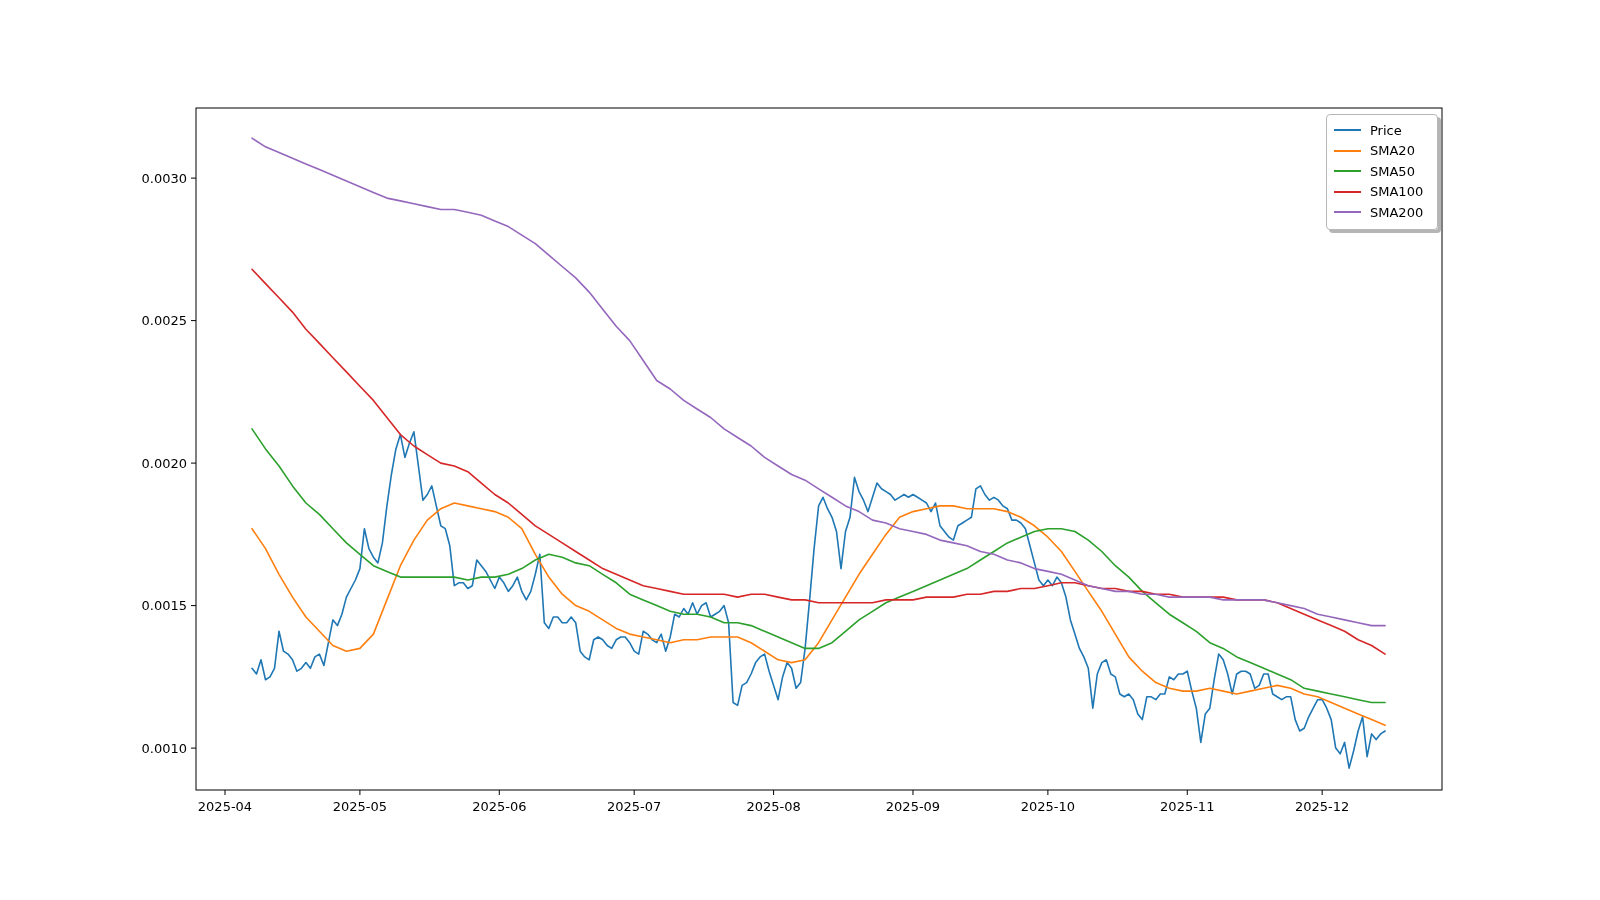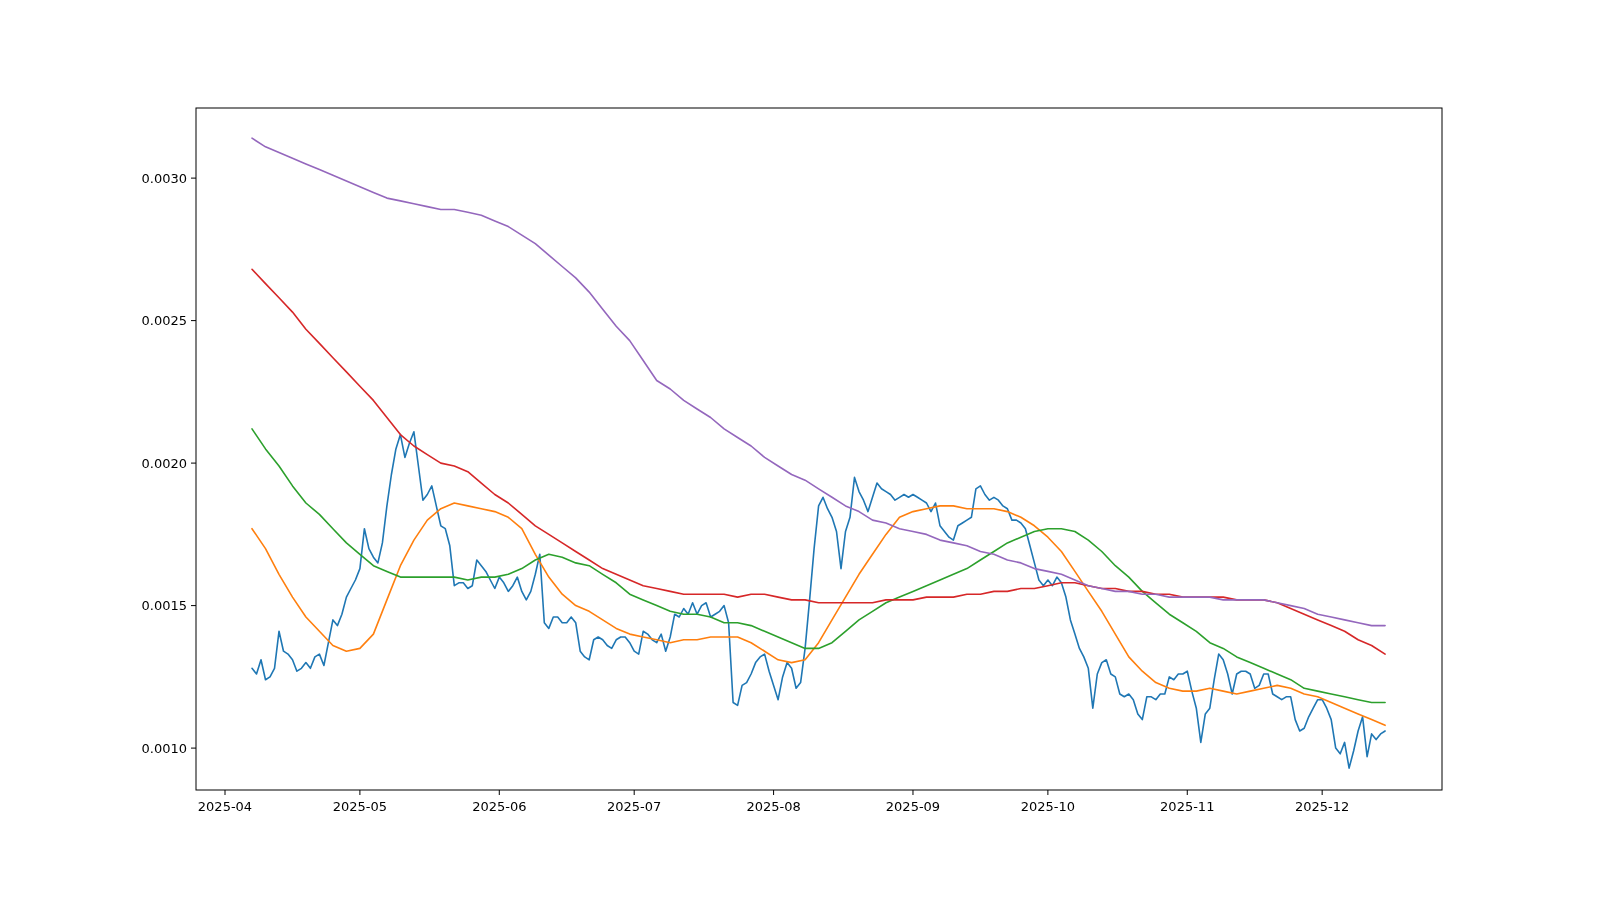--- a/index.html
+++ b/index.html
@@ -62,13 +62,35 @@
       </g>
     <g id="series-lines">
         <polyline points="252.0,668.3 256.5,674.0 261.0,659.8 265.5,679.7 270.0,676.9 274.5,668.3 279.0,631.3 283.5,651.2 288.0,654.1 292.5,659.8 296.9,671.2 301.4,668.3 305.9,662.6 310.4,668.3 314.9,656.9 319.4,654.1 323.9,665.5 328.4,642.7 332.9,619.9 337.4,625.6 341.9,614.2 346.4,597.1 350.9,588.5 355.4,580.0 359.9,568.6 364.4,528.7 368.9,548.6 373.4,557.2 377.9,562.9 382.4,542.9 386.9,505.9 391.4,474.5 395.9,448.9 400.4,434.6 404.9,457.4 409.4,443.2 413.9,431.8 418.4,466.0 422.9,500.2 427.3,494.5 431.8,485.9 436.3,505.9 440.8,525.8 445.3,528.7 449.8,545.8 454.3,585.7 458.8,582.8 463.3,582.8 467.8,588.5 472.3,585.7 476.8,560.0 481.3,565.7 485.8,571.4 490.3,580.0 494.8,588.5 499.3,577.1 503.8,582.8 508.3,591.4 512.8,585.7 517.3,577.1 521.8,591.4 526.3,599.9 530.8,591.4 535.3,574.3 539.8,554.3 544.3,622.7 548.8,628.4 553.3,617.0 557.7,617.0 562.2,622.7 566.7,622.7 571.2,617.0 575.7,622.7 580.2,651.2 584.7,656.9 589.2,659.8 593.7,639.8 598.2,637.0 602.7,639.8 607.2,645.5 611.7,648.4 616.2,639.8 620.7,637.0 625.2,637.0 629.7,642.7 634.2,651.2 638.7,654.1 643.2,631.3 647.7,634.1 652.2,639.8 656.7,642.7 661.2,634.1 665.7,651.2 670.2,637.0 674.7,614.2 679.2,617.0 683.7,608.5 688.1,614.2 692.6,602.8 697.1,614.2 701.6,605.6 706.1,602.8 710.6,617.0 715.1,614.2 719.6,611.3 724.1,605.6 728.6,622.7 733.1,702.5 737.6,705.4 742.1,685.4 746.6,682.6 751.1,674.0 755.6,662.6 760.1,656.9 764.6,654.1 769.1,671.2 773.6,685.4 778.1,699.7 782.6,676.9 787.1,662.6 791.6,668.3 796.1,688.3 800.6,682.6 805.1,648.4 809.6,599.9 814.1,548.6 818.6,505.9 823.0,497.3 827.5,508.7 832.0,517.3 836.5,531.5 841.0,568.6 845.5,531.5 850.0,517.3 854.5,477.4 859.0,491.6 863.5,500.2 868.0,511.6 872.5,497.3 877.0,483.1 881.5,488.8 886.0,491.6 890.5,494.5 895.0,500.2 899.5,497.3 904.0,494.5 908.5,497.3 913.0,494.5 917.5,497.3 922.0,500.2 926.5,503.0 931.0,511.6 935.5,503.0 940.0,525.8 944.5,531.5 949.0,537.2 953.4,540.1 957.9,525.8 962.4,523.0 966.9,520.1 971.4,517.3 975.9,488.8 980.4,485.9 984.9,494.5 989.4,500.2 993.9,497.3 998.4,500.2 1002.9,505.9 1007.4,508.7 1011.9,520.1 1016.4,520.1 1020.9,523.0 1025.4,528.7 1029.9,545.8 1034.4,562.9 1038.9,580.0 1043.4,585.7 1047.9,580.0 1052.4,585.7 1056.9,577.1 1061.4,582.8 1065.9,597.1 1070.4,619.9 1074.9,634.1 1079.4,648.4 1083.8,656.9 1088.3,668.3 1092.8,708.2 1097.3,674.0 1101.8,662.6 1106.3,659.8 1110.8,674.0 1115.3,676.9 1119.8,694.0 1124.3,696.8 1128.8,694.0 1133.3,699.7 1137.8,713.9 1142.3,719.6 1146.8,696.8 1151.3,696.8 1155.8,699.7 1160.3,694.0 1164.8,694.0 1169.3,676.9 1173.8,679.7 1178.3,674.0 1182.8,674.0 1187.3,671.2 1191.8,691.1 1196.3,708.2 1200.8,742.4 1205.3,713.9 1209.8,708.2 1214.2,679.7 1218.7,654.1 1223.2,659.8 1227.7,674.0 1232.2,694.0 1236.7,674.0 1241.2,671.2 1245.7,671.2 1250.2,674.0 1254.7,688.3 1259.2,685.4 1263.7,674.0 1268.2,674.0 1272.7,694.0 1277.2,696.8 1281.7,699.7 1286.2,696.8 1290.7,696.8 1295.2,719.6 1299.7,731.0 1304.2,728.2 1308.7,716.8 1313.2,708.2 1317.7,699.7 1322.2,699.7 1326.7,708.2 1331.2,719.6 1335.7,748.1 1340.2,753.8 1344.6,742.4 1349.1,768.1 1353.6,751.0 1358.1,731.0 1362.6,716.8 1367.1,756.7 1371.6,733.9 1376.1,739.6 1380.6,733.9 1385.1,731.0" fill="none" stroke="#1f77b4" stroke-width="1.6" stroke-linejoin="round" stroke-linecap="round"></polyline>
         <polyline points="252.0,528.7 265.5,548.6 279.0,574.3 292.5,597.1 305.9,617.0 319.4,631.3 332.9,645.5 346.4,651.2 359.9,648.4 373.4,634.1 386.9,599.9 400.4,565.7 413.9,540.1 427.3,520.1 440.8,508.7 454.3,503.0 467.8,505.9 481.3,508.7 494.8,511.6 508.3,517.3 521.8,528.7 535.3,554.3 548.8,577.1 562.2,594.2 575.7,605.6 589.2,611.3 602.7,619.9 616.2,628.4 629.7,634.1 643.2,637.0 656.7,639.8 670.2,642.7 683.7,639.8 697.1,639.8 710.6,637.0 724.1,637.0 737.6,637.0 751.1,642.7 764.6,651.2 778.1,659.8 791.6,662.6 805.1,659.8 818.6,642.7 832.0,619.9 845.5,597.1 859.0,574.3 872.5,554.3 886.0,534.4 899.5,517.3 913.0,511.6 926.5,508.7 940.0,505.9 953.4,505.9 966.9,508.7 980.4,508.7 993.9,508.7 1007.4,511.6 1020.9,517.3 1034.4,525.8 1047.9,537.2 1061.4,551.5 1074.9,571.4 1088.3,591.4 1101.8,611.3 1115.3,634.1 1128.8,656.9 1142.3,671.2 1155.8,682.6 1169.3,688.3 1182.8,691.1 1196.3,691.1 1209.8,688.3 1223.2,691.1 1236.7,694.0 1250.2,691.1 1263.7,688.3 1277.2,685.4 1290.7,688.3 1304.2,694.0 1317.7,696.8 1331.2,702.5 1344.6,708.2 1358.1,713.9 1371.6,719.6 1385.1,725.3" fill="none" stroke="#ff7f0e" stroke-width="1.6" stroke-linejoin="round" stroke-linecap="round"></polyline>
         <polyline points="252.0,428.9 265.5,448.9 279.0,466.0 292.5,485.9 305.9,503.0 319.4,514.4 332.9,528.7 346.4,542.9 359.9,554.3 373.4,565.7 386.9,571.4 400.4,577.1 413.9,577.1 427.3,577.1 440.8,577.1 454.3,577.1 467.8,580.0 481.3,577.1 494.8,577.1 508.3,574.3 521.8,568.6 535.3,560.0 548.8,554.3 562.2,557.2 575.7,562.9 589.2,565.7 602.7,574.3 616.2,582.8 629.7,594.2 643.2,599.9 656.7,605.6 670.2,611.3 683.7,614.2 697.1,614.2 710.6,617.0 724.1,622.7 737.6,622.7 751.1,625.6 764.6,631.3 778.1,637.0 791.6,642.7 805.1,648.4 818.6,648.4 832.0,642.7 845.5,631.3 859.0,619.9 872.5,611.3 886.0,602.8 899.5,597.1 913.0,591.4 926.5,585.7 940.0,580.0 953.4,574.3 966.9,568.6 980.4,560.0 993.9,551.5 1007.4,542.9 1020.9,537.2 1034.4,531.5 1047.9,528.7 1061.4,528.7 1074.9,531.5 1088.3,540.1 1101.8,551.5 1115.3,565.7 1128.8,577.1 1142.3,591.4 1155.8,602.8 1169.3,614.2 1182.8,622.7 1196.3,631.3 1209.8,642.7 1223.2,648.4 1236.7,656.9 1250.2,662.6 1263.7,668.3 1277.2,674.0 1290.7,679.7 1304.2,688.3 1317.7,691.1 1331.2,694.0 1344.6,696.8 1358.1,699.7 1371.6,702.5 1385.1,702.5" fill="none" stroke="#2ca02c" stroke-width="1.6" stroke-linejoin="round" stroke-linecap="round"></polyline>
         <polyline points="252.0,269.3 265.5,283.6 279.0,297.8 292.5,312.1 305.9,329.2 319.4,343.4 332.9,357.7 346.4,371.9 359.9,386.2 373.4,400.4 386.9,417.5 400.4,434.6 413.9,446.0 427.3,454.6 440.8,463.1 454.3,466.0 467.8,471.7 481.3,483.1 494.8,494.5 508.3,503.0 521.8,514.4 535.3,525.8 548.8,534.4 562.2,542.9 575.7,551.5 589.2,560.0 602.7,568.6 616.2,574.3 629.7,580.0 643.2,585.7 656.7,588.5 670.2,591.4 683.7,594.2 697.1,594.2 710.6,594.2 724.1,594.2 737.6,597.1 751.1,594.2 764.6,594.2 778.1,597.1 791.6,599.9 805.1,599.9 818.6,602.8 832.0,602.8 845.5,602.8 859.0,602.8 872.5,602.8 886.0,599.9 899.5,599.9 913.0,599.9 926.5,597.1 940.0,597.1 953.4,597.1 966.9,594.2 980.4,594.2 993.9,591.4 1007.4,591.4 1020.9,588.5 1034.4,588.5 1047.9,585.7 1061.4,582.8 1074.9,582.8 1088.3,585.7 1101.8,588.5 1115.3,588.5 1128.8,591.4 1142.3,591.4 1155.8,594.2 1169.3,594.2 1182.8,597.1 1196.3,597.1 1209.8,597.1 1223.2,597.1 1236.7,599.9 1250.2,599.9 1263.7,599.9 1277.2,602.8 1290.7,608.5 1304.2,614.2 1317.7,619.9 1331.2,625.6 1344.6,631.3 1358.1,639.8 1371.6,645.5 1385.1,654.1" fill="none" stroke="#d62728" stroke-width="1.6" stroke-linejoin="round" stroke-linecap="round"></polyline>
         <polyline points="252.0,138.2 265.5,146.8 279.0,152.5 292.5,158.2 305.9,163.9 319.4,169.6 332.9,175.3 346.4,181.0 359.9,186.7 373.4,192.4 386.9,198.1 400.4,200.9 413.9,203.8 427.3,206.6 440.8,209.5 454.3,209.5 467.8,212.3 481.3,215.2 494.8,220.9 508.3,226.6 521.8,235.1 535.3,243.7 548.8,255.1 562.2,266.5 575.7,277.9 589.2,292.1 602.7,309.2 616.2,326.3 629.7,340.6 643.2,360.5 656.7,380.5 670.2,389.0 683.7,400.4 697.1,409.0 710.6,417.5 724.1,428.9 737.6,437.5 751.1,446.0 764.6,457.4 778.1,466.0 791.6,474.5 805.1,480.2 818.6,488.8 832.0,497.3 845.5,505.9 859.0,511.6 872.5,520.1 886.0,523.0 899.5,528.7 913.0,531.5 926.5,534.4 940.0,540.1 953.4,542.9 966.9,545.8 980.4,551.5 993.9,554.3 1007.4,560.0 1020.9,562.9 1034.4,568.6 1047.9,571.4 1061.4,574.3 1074.9,580.0 1088.3,585.7 1101.8,588.5 1115.3,591.4 1128.8,591.4 1142.3,594.2 1155.8,594.2 1169.3,597.1 1182.8,597.1 1196.3,597.1 1209.8,597.1 1223.2,599.9 1236.7,599.9 1250.2,599.9 1263.7,599.9 1277.2,602.8 1290.7,605.6 1304.2,608.5 1317.7,614.2 1331.2,617.0 1344.6,619.9 1358.1,622.7 1371.6,625.6 1385.1,625.6" fill="none" stroke="#9467bd" stroke-width="1.6" stroke-linejoin="round" stroke-linecap="round"></polyline>
       </g>
   </svg>
 
+  <div id="legend">
+    <div class="legend-item">
+      <span class="legend-swatch" style="border-top-color: rgb(31, 119, 180);"></span>
+      <span class="legend-label">Price</span>
+    </div>
+    <div class="legend-item">
+      <span class="legend-swatch" style="border-top-color: rgb(255, 127, 14);"></span>
+      <span class="legend-label">SMA20</span>
+    </div>
+    <div class="legend-item">
+      <span class="legend-swatch" style="border-top-color: rgb(44, 160, 44);"></span>
+      <span class="legend-label">SMA50</span>
+    </div>
+    <div class="legend-item">
+      <span class="legend-swatch" style="border-top-color: rgb(214, 39, 40);"></span>
+      <span class="legend-label">SMA100</span>
+    </div>
+    <div class="legend-item">
+      <span class="legend-swatch" style="border-top-color: rgb(148, 103, 189);"></span>
+      <span class="legend-label">SMA200</span>
+    </div>
+  </div>
 </div>
 
 </body></html>

